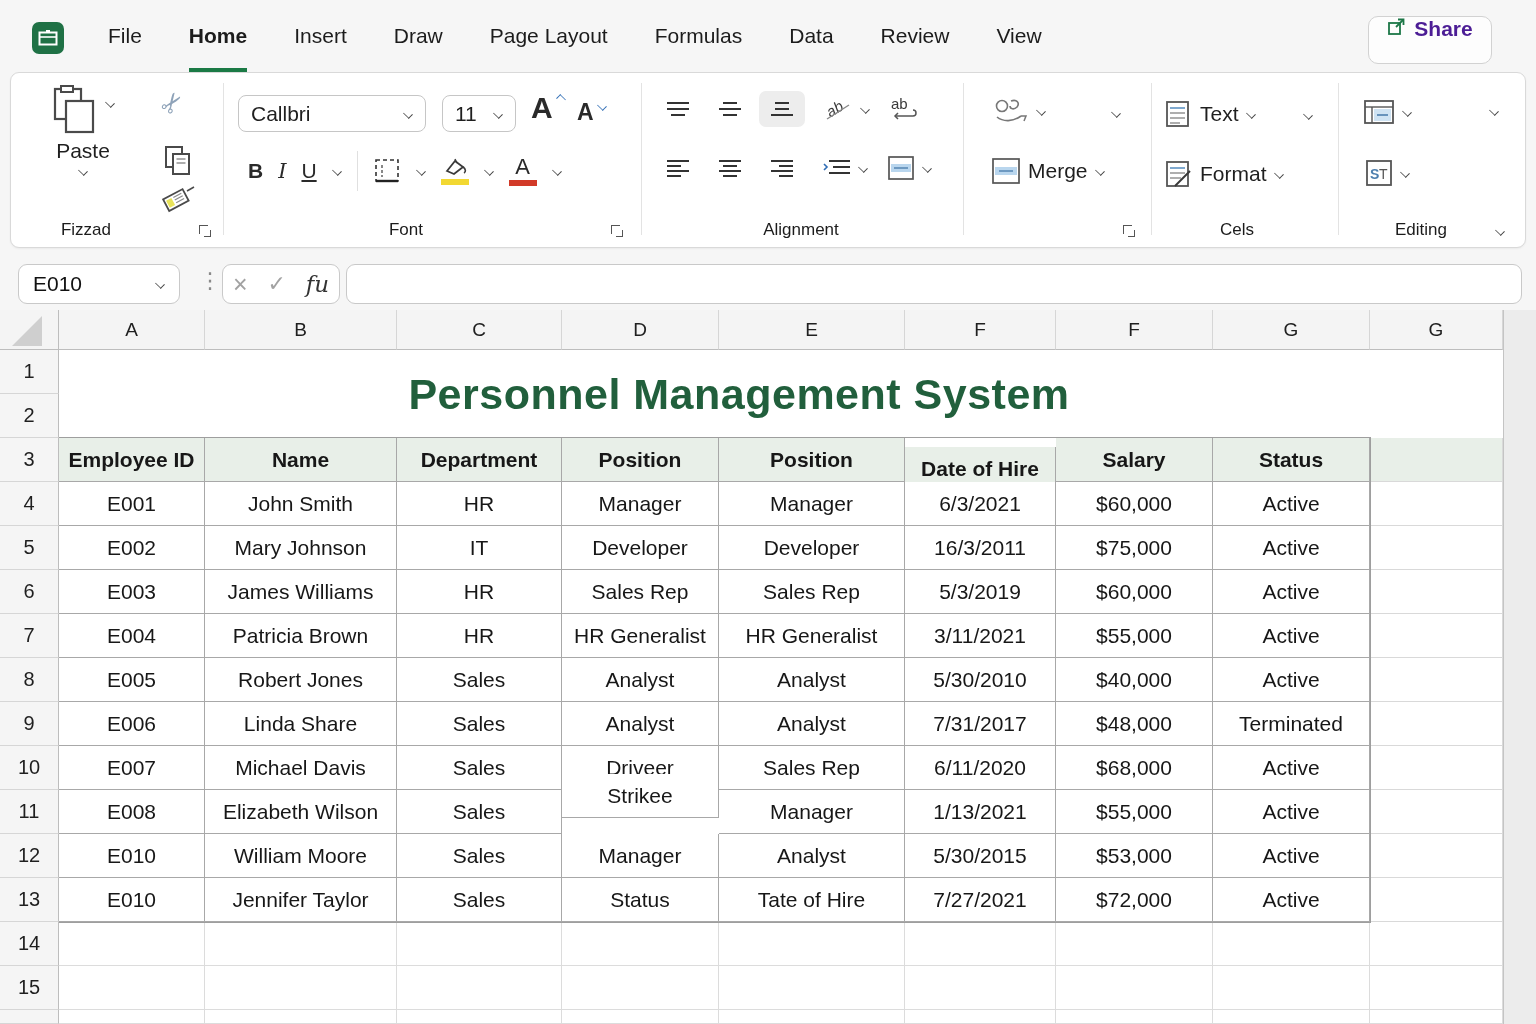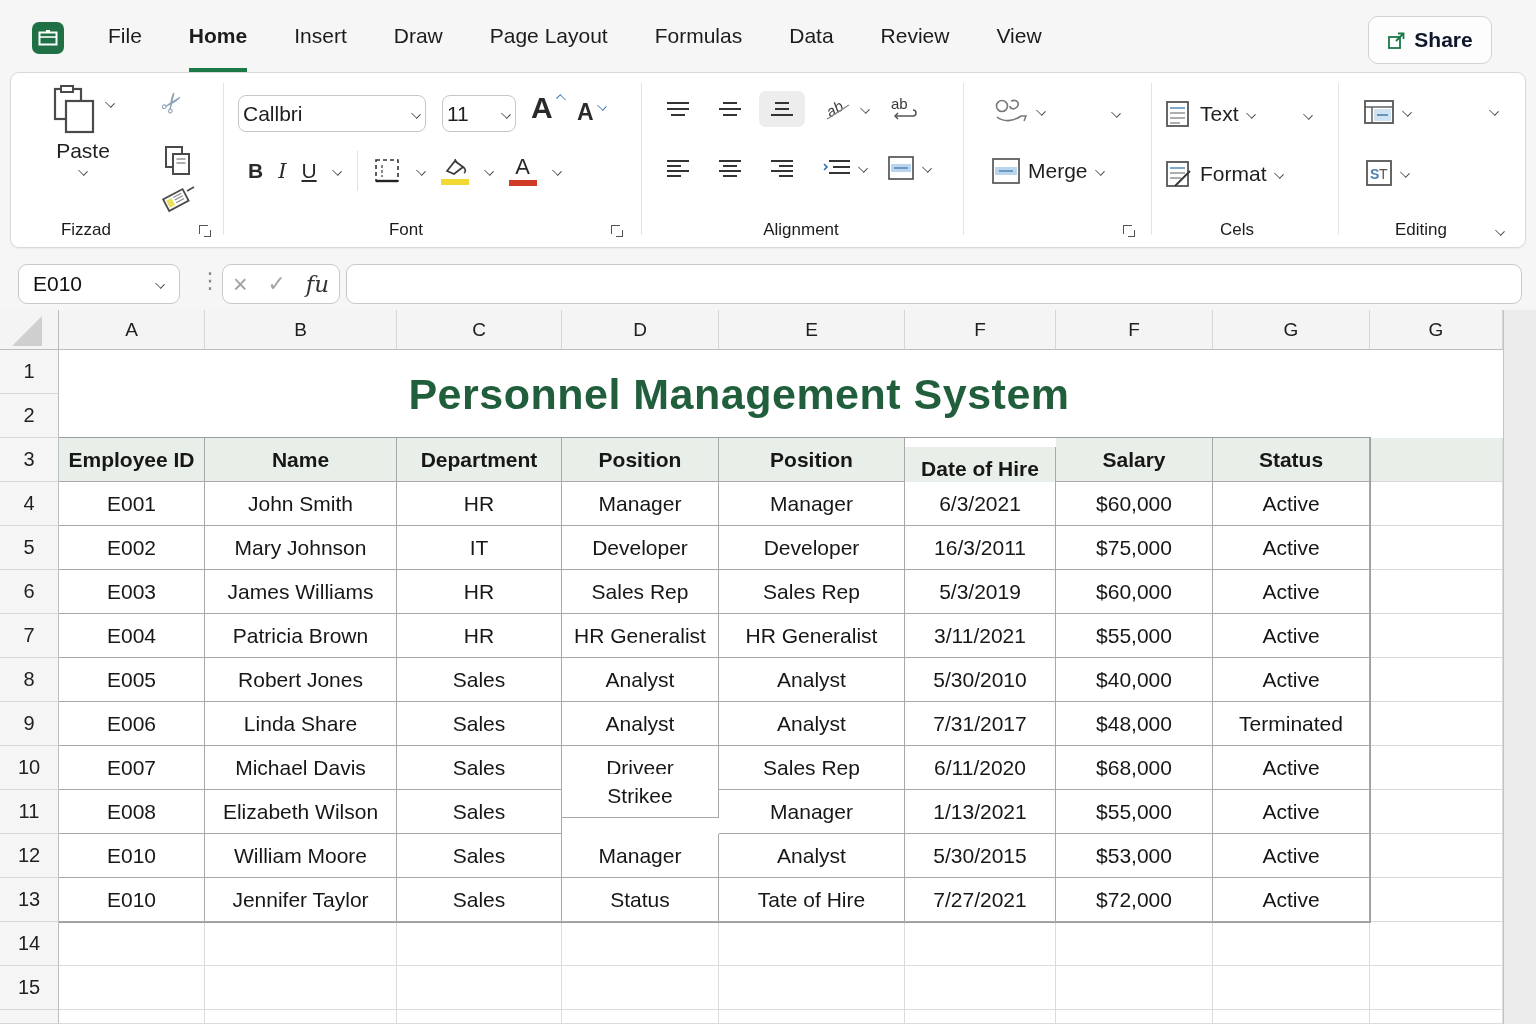--- a/index.html
+++ b/index.html
@@ -5,36 +5,36 @@
   html,body{margin:0;padding:0;}
   body{width:1536px;height:1024px;background:#f6f6f6;font-family:"Liberation Sans",sans-serif;position:relative;overflow:hidden;-webkit-font-smoothing:antialiased;}
   #app{position:absolute;inset:0;}
 
   
   #menubar{position:absolute;left:0;top:0;width:1348px;height:72px;display:flex;align-items:center;}
   #app-logo{position:absolute;left:32px;top:22px;width:32px;height:32px;background:#1f7145;border-radius:7px;display:flex;align-items:center;justify-content:center;}
   #menu-tabs{position:absolute;left:108px;top:0;height:72px;display:flex;gap:47px;align-items:stretch;}
   .tab{display:flex;align-items:center;font-size:21px;color:#1c1c1c;border-bottom:4px solid transparent;padding-top:4px;cursor:default;}
   .tab.active{font-weight:bold;border-bottom-color:#1b7a45;}
-  #share-btn{position:absolute;left:1368px;top:16px;width:122px;height:46px;background:#fdfdfd;border:1px solid #d2d2d2;border-radius:10px;display:flex;align-items:center;justify-content:center;gap:8px;font-size:21px;color:#0f172a;font-weight:bold;}
+  #share-btn{position:absolute;left:1368px;top:16px;width:122px;height:46px;background:#fdfdfd;border:1px solid #d2d2d2;border-radius:10px;display:flex;justify-content:center;gap:8px;font-size:21px;color:#4c1d95;font-weight:bold;}
 
   
   #ribbon{position:absolute;left:10px;top:72px;width:1516px;height:176px;background:#ffffff;border:1px solid #d9d9d9;border-radius:9px;box-shadow:0 1px 2px rgba(0,0,0,.05);box-sizing:border-box;}
   .rdiv{position:absolute;top:10px;bottom:12px;width:1px;background:#e3e3e3;}
   .grp-label{position:absolute;bottom:7px;font-size:17px;color:#1c1c1c;text-align:center;width:120px;}
   .chv{display:inline-block;width:10px;height:8px;position:relative;}
   .chv::before{content:"";position:absolute;left:1px;top:0;width:7px;height:7px;border-right:1.7px solid #3f3f3f;border-bottom:1.7px solid #3f3f3f;transform:rotate(45deg) scale(1,.72);}
   .chv.blue::before{border-color:#2f6db5;}
   .launcher{position:absolute;width:13px;height:13px;}
   .launcher::before{content:"";position:absolute;left:0;top:0;width:8px;height:8px;border-left:1.5px solid #555;border-top:1.5px solid #555;}
   .launcher::after{content:"";position:absolute;right:1px;bottom:1px;width:6px;height:6px;border-right:1.8px solid #555;border-bottom:1.8px solid #555;}
   .btn{position:absolute;display:inline-flex;align-items:center;gap:7px;}
   .rlbl{font-size:21px;color:#1f1f1f;}
   .fmt-letter{font-size:21px;color:#2a2a2a;}
-  .combo{position:absolute;background:#fff;border:1px solid #c6c6c6;border-radius:8px;display:flex;align-items:center;padding:0 4px;box-sizing:border-box;font-size:21px;color:#1f1f1f;justify-content:space-between;}
+  .combo{position:absolute;background:#fff;border:1px solid #c6c6c6;border-radius:8px;display:flex;align-items:center;padding:0 12px;box-sizing:border-box;font-size:21px;color:#1f1f1f;justify-content:space-between;}
   .sel{background:#ededed;border-radius:7px;}
   .vdiv-sm{width:1px;height:40px;background:#e0e0e0;}
   .color-bar{display:block;height:6px;width:28px;margin-top:2px;}
   .stack{display:flex;flex-direction:column;align-items:center;line-height:1;}
 
   
   #namebox{position:absolute;left:18px;top:264px;width:162px;height:40px;background:#fff;border:1px solid #c9c9c9;border-radius:9px;display:flex;align-items:center;justify-content:space-between;padding:0 14px;box-sizing:border-box;font-size:21px;color:#111;}
   #fb-dots{position:absolute;left:199px;top:268px;font-size:22px;color:#8a8a8a;}
   #fxbox{position:absolute;left:222px;top:264px;width:118px;height:40px;background:#fff;border:1px solid #c9c9c9;border-radius:9px;display:flex;align-items:center;justify-content:space-around;box-sizing:border-box;}
   #formula-input{position:absolute;left:346px;top:264px;width:1176px;height:40px;background:#fff;border:1px solid #c9c9c9;border-radius:9px;box-sizing:border-box;font-size:20px;color:#111;display:flex;align-items:center;padding:0 12px;}

